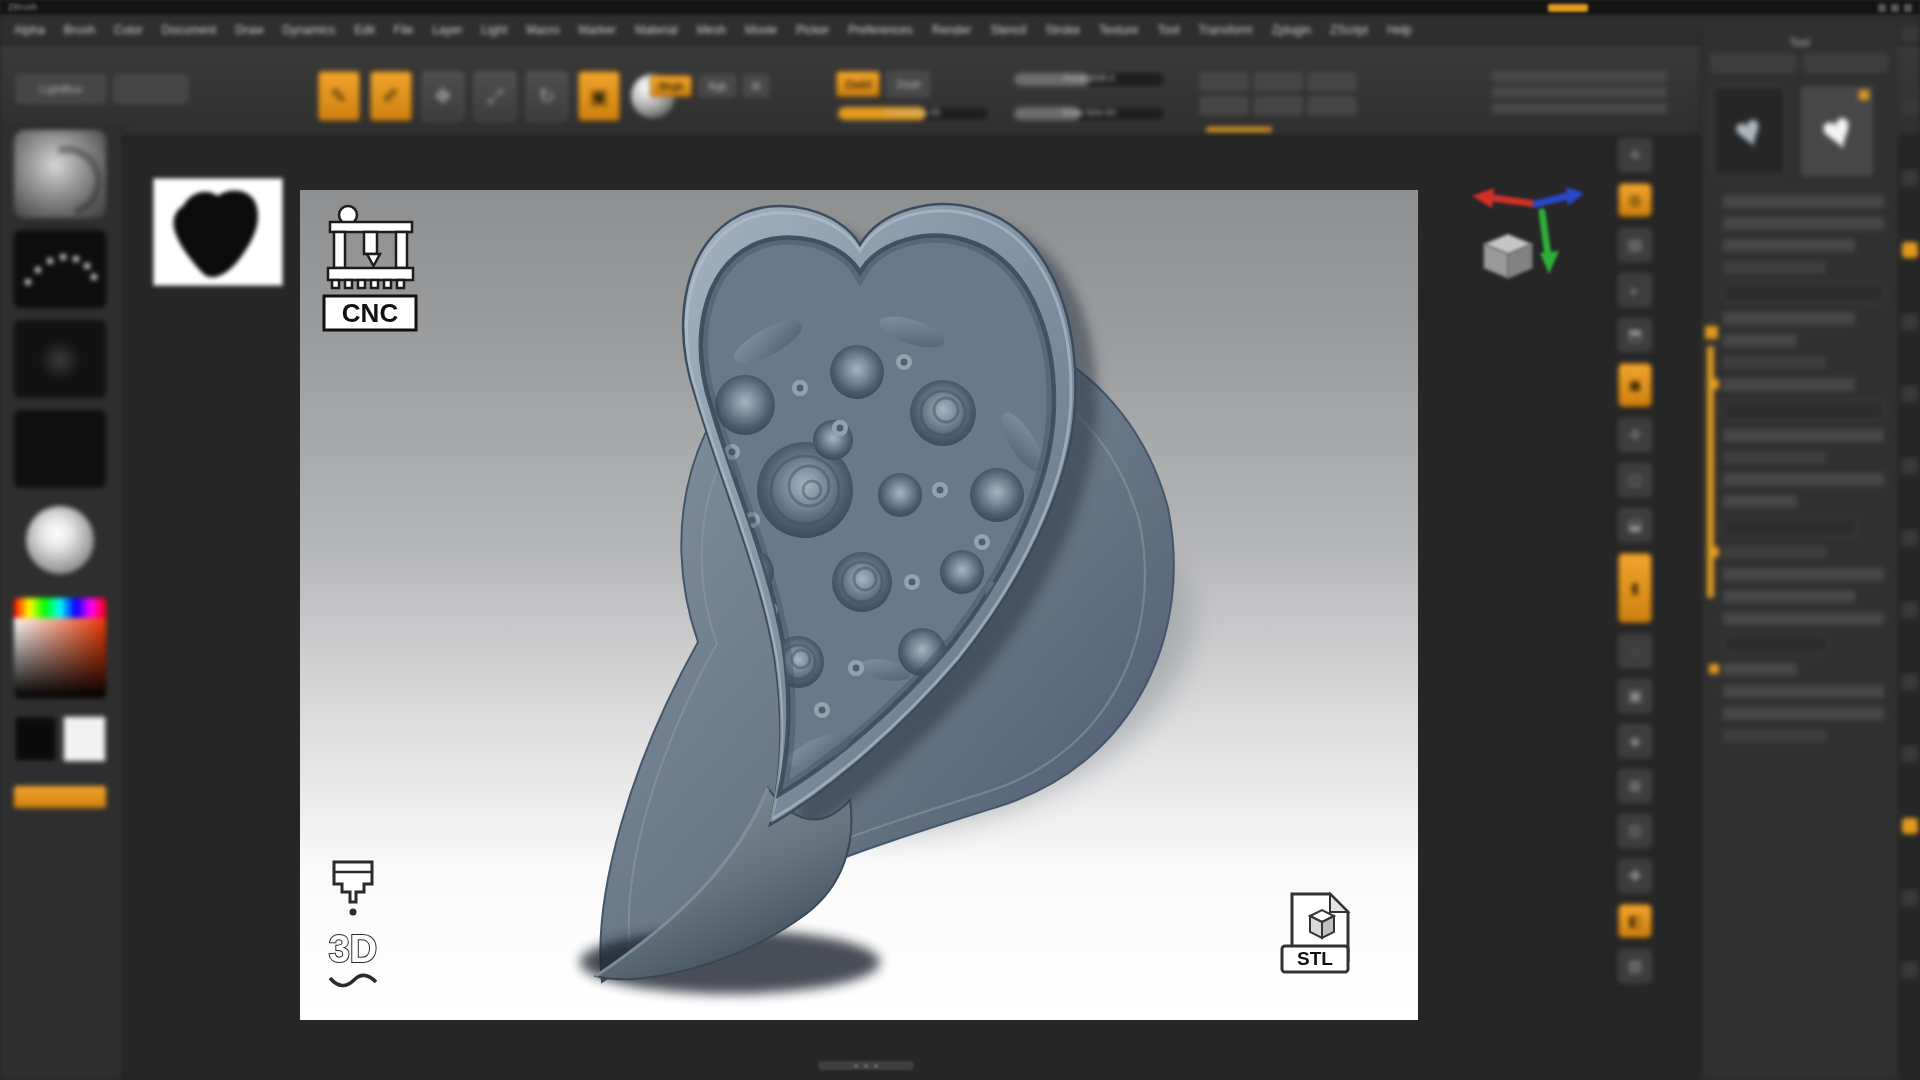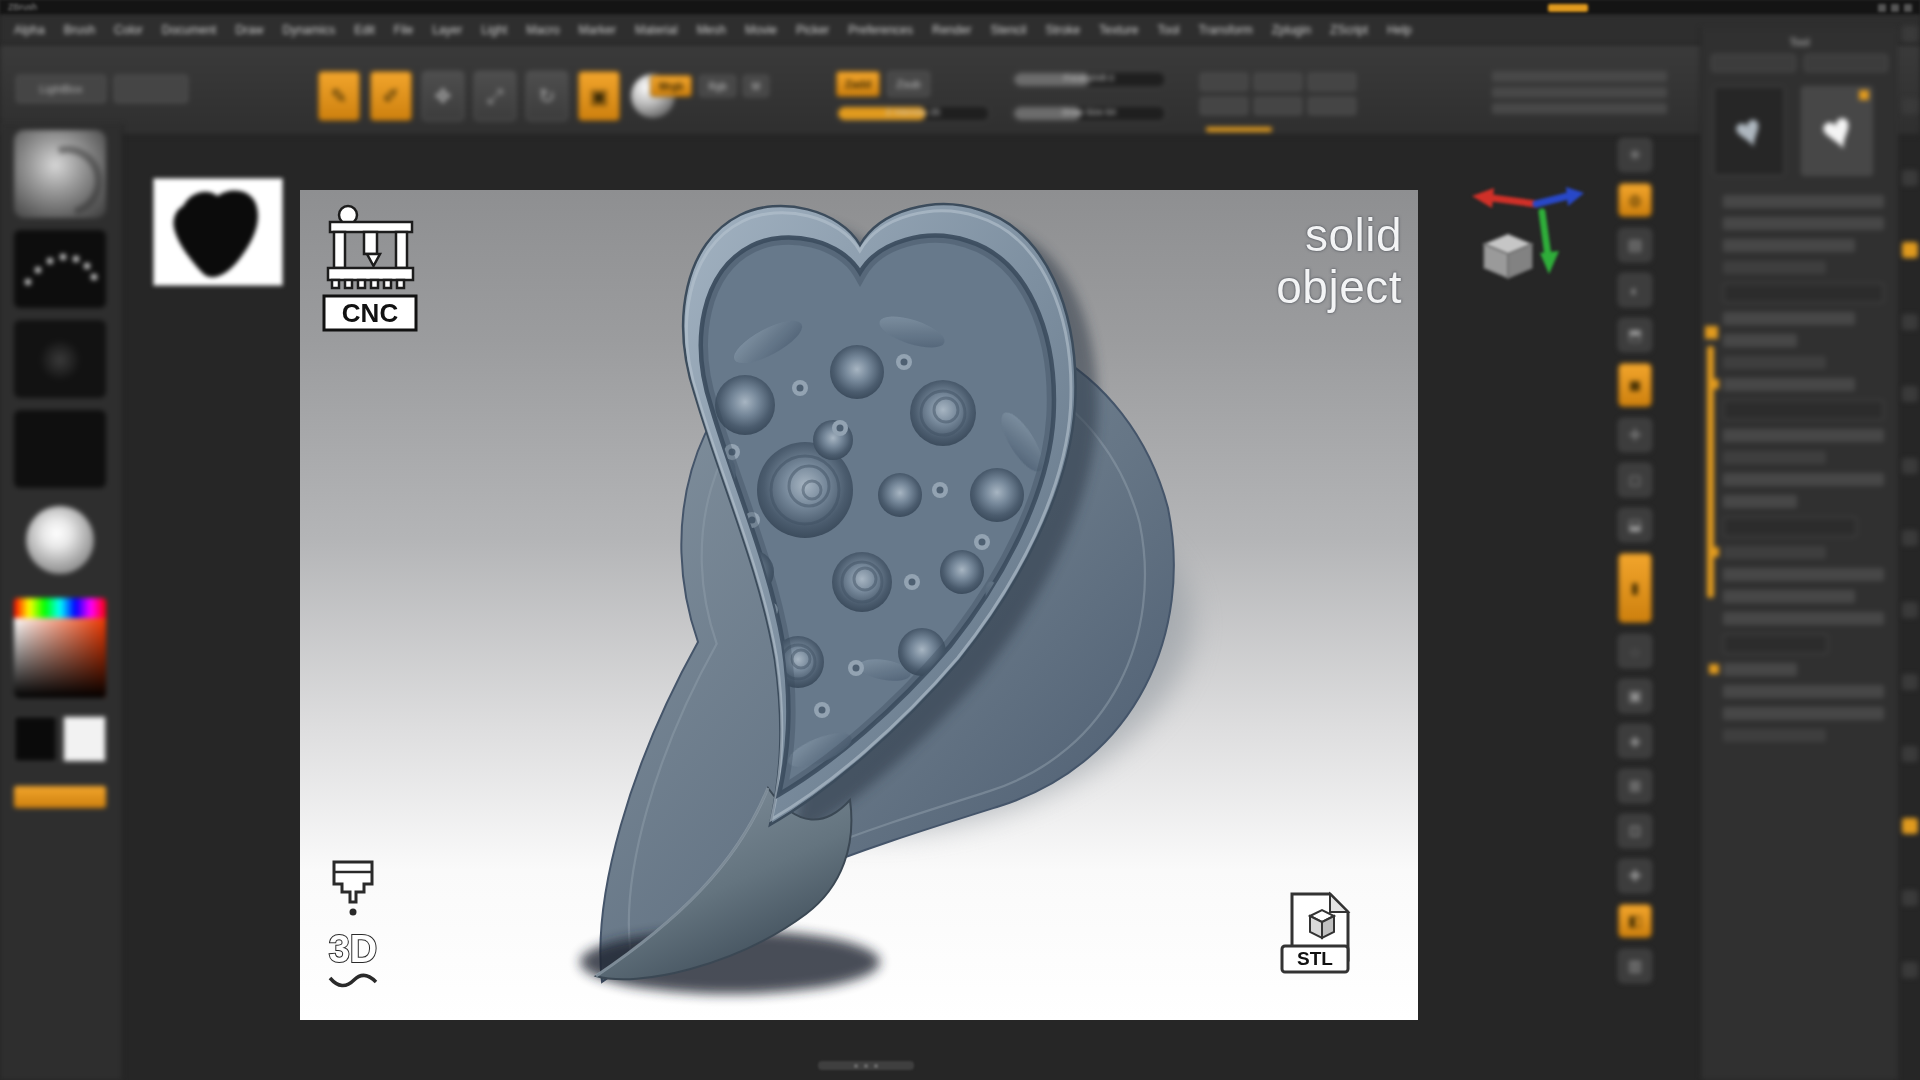--- a/index.html
+++ b/index.html
@@ -424,24 +424,20 @@
           <rect x="27" y="78" width="7" height="8"></rect>
         <rect x="40" y="78" width="7" height="8"></rect>
           <rect x="53" y="78" width="7" height="8"></rect>
         <rect x="66" y="78" width="7" height="8"></rect>
           <rect x="79" y="78" width="7" height="8"></rect>
       </g>
       <rect x="6" y="94" width="92" height="34" fill="#fff" stroke="#111" stroke-width="3"></rect>
       <text x="52" y="120" text-anchor="middle" font-size="26" font-weight="bold" fill="#111" font-family="Liberation Sans, sans-serif">CNC</text>
     </svg>
 
-    <div class="solid-label">
-      <div>solid</div>
-      <div>object</div>
-    </div>
 
     <svg class="printer-icon" viewBox="0 0 66 140">
       <path d="M14 4 H52 V26 H44 V34 H36 V44 H30 V34 H22 V26 H14 Z" fill="#fff" stroke="#2a2a2a" stroke-width="3"></path>
       <line x1="14" y1="14" x2="52" y2="14" stroke="#2a2a2a" stroke-width="2.5"></line>
       <circle cx="33" cy="54" r="3.5" fill="#2a2a2a"></circle>
       <text x="33" y="104" text-anchor="middle" font-size="38" font-weight="bold" fill="#fff" stroke="#2a2a2a" stroke-width="2" paint-order="stroke" font-family="Liberation Sans, sans-serif">3D</text>
       <path d="M10 120 q 12 14 24 2 q 10 -10 22 2" stroke="#2a2a2a" stroke-width="3.5" fill="none"></path>
     </svg>
 
     <svg class="stl-icon" viewBox="0 0 90 92">

